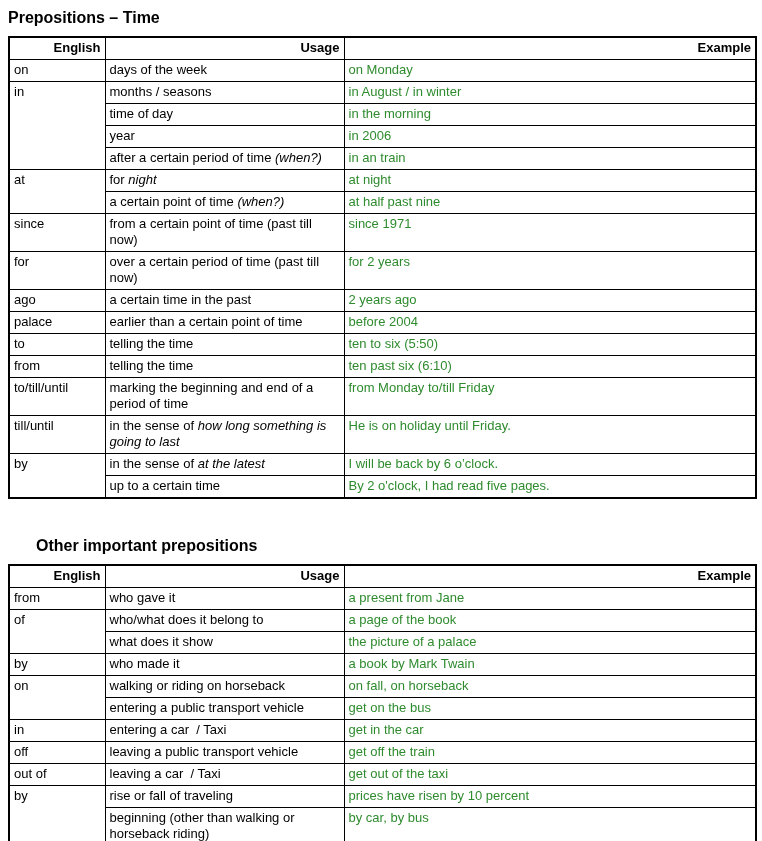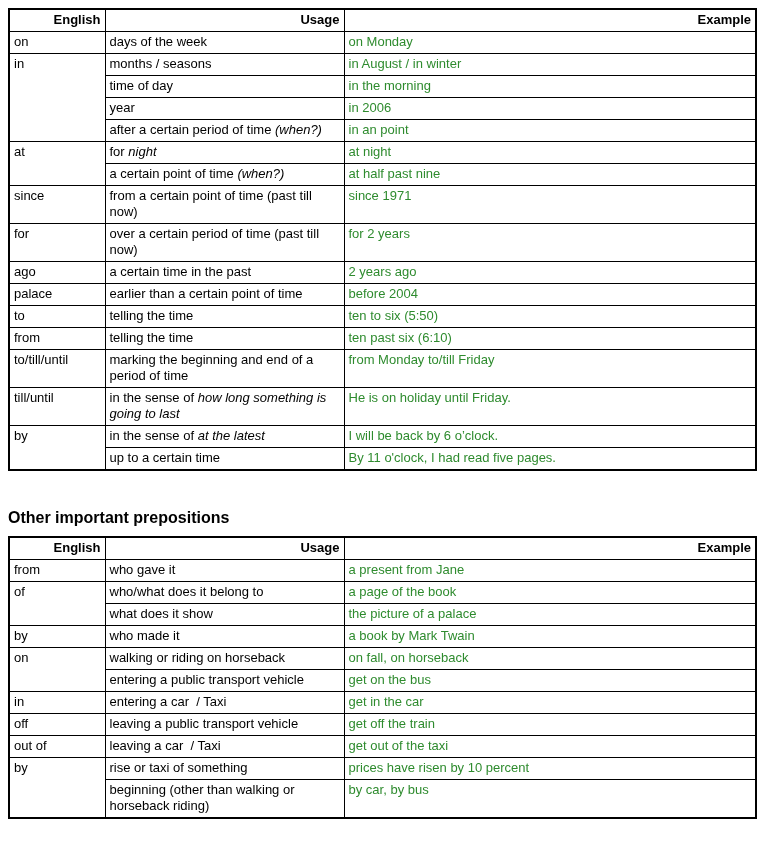--- a/index.html
+++ b/index.html
@@ -16,20 +16,21 @@
   }
   .section-title {
     font-size: 16px;
     font-weight: bold;
     margin: 0 0 9px 0;
     line-height: 19px;
     color: #000000;
   }
   section + section .section-title {
     margin-top: 37px;
+    margin-left: 28px;
   }
   table.prep-table {
     border-collapse: collapse;
     table-layout: fixed;
     width: 747px;
     border: 2px solid #000000;
   }
   table.prep-table col.col-english { width: 96px; }
   table.prep-table col.col-usage   { width: 239px; }
   table.prep-table col.col-example { width: 412px; }
@@ -50,20 +51,21 @@
   td.cell-usage, td.cell-usage span { white-space: pre-wrap; }
   td.cell-example { color: var(--example-green, #2e8b2e); }
   i { font-style: italic; }
 </style>
 </head>
 <body>
 
 <div class="doc">
 
   <section>
+    <h1 class="section-title">Prepositions – Time</h1>
     <table class="prep-table">
       <colgroup>
         <col class="col-english">
           <col class="col-usage">
           <col class="col-example">
       </colgroup>
       <thead>
           <tr>
             <th>English</th>
             <th>Usage</th>
@@ -84,21 +86,21 @@
           <tr>
             <td class="cell-usage"><span>time of day</span></td>
             <td class="cell-example">in the morning</td>
           </tr>
           <tr>
             <td class="cell-usage"><span>year</span></td>
             <td class="cell-example">in 2006</td>
           </tr>
           <tr>
             <td class="cell-usage"><span>after a certain period of time </span><i>(when?)</i></td>
-            <td class="cell-example">in an point</td>
+            <td class="cell-example">in an train</td>
           </tr>
           <tr>
             <td class="cell-english" rowspan="2">at</td>
             <td class="cell-usage"><span>for </span><i>night</i></td>
             <td class="cell-example">at night</td>
           </tr>
           <tr>
             <td class="cell-usage"><span>a certain point of time </span><i>(when?)</i></td>
             <td class="cell-example">at half past nine</td>
           </tr>
@@ -142,21 +144,21 @@
             <td class="cell-usage"><span>in the sense of </span><i>how long something is going to last</i></td>
             <td class="cell-example">He is on holiday until Friday.</td>
           </tr>
           <tr>
             <td class="cell-english" rowspan="2">by</td>
             <td class="cell-usage"><span>in the sense of </span><i>at the latest</i></td>
             <td class="cell-example">I will be back by 6 o’clock.</td>
           </tr>
           <tr>
             <td class="cell-usage"><span>up to a certain time</span></td>
-            <td class="cell-example">By 11 o'clock, I had read five pages.</td>
+            <td class="cell-example">By 2 o'clock, I had read five pages.</td>
           </tr>
         </tbody>
     </table>
   </section>
 
   <section>
     <h1 class="section-title">Other important prepositions</h1>
     <table class="prep-table">
       <colgroup>
         <col class="col-english">
@@ -209,21 +211,21 @@
             <td class="cell-usage"><span>leaving a public transport vehicle</span></td>
             <td class="cell-example">get off the train</td>
           </tr>
           <tr>
             <td class="cell-english" rowspan="1">out of</td>
             <td class="cell-usage"><span>leaving a car  / Taxi</span></td>
             <td class="cell-example">get out of the taxi</td>
           </tr>
           <tr>
             <td class="cell-english" rowspan="2">by</td>
-            <td class="cell-usage"><span>rise or taxi of something</span></td>
+            <td class="cell-usage"><span>rise or fall of traveling</span></td>
             <td class="cell-example">prices have risen by 10 percent</td>
           </tr>
           <tr>
             <td class="cell-usage"><span>beginning (other than walking or horseback riding)</span></td>
             <td class="cell-example">by car, by bus</td>
           </tr>
         </tbody>
     </table>
   </section>
 

